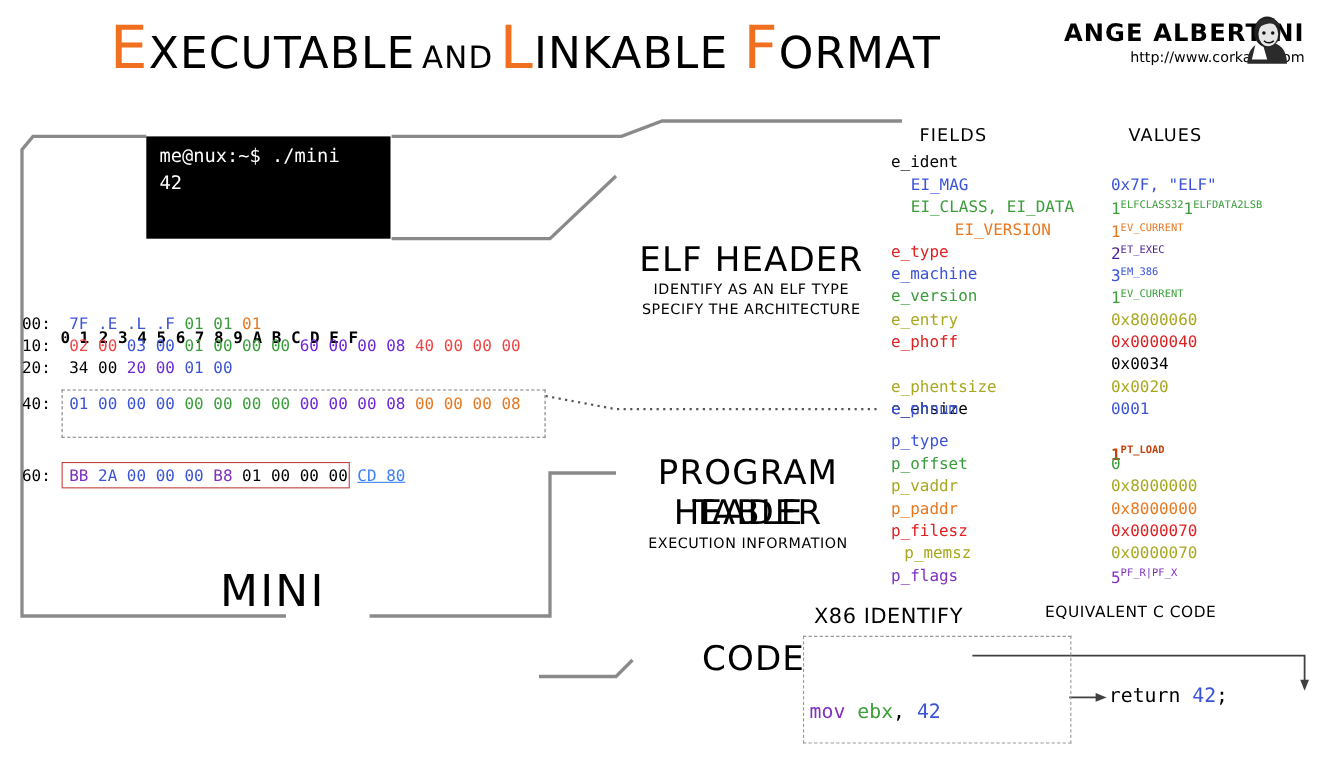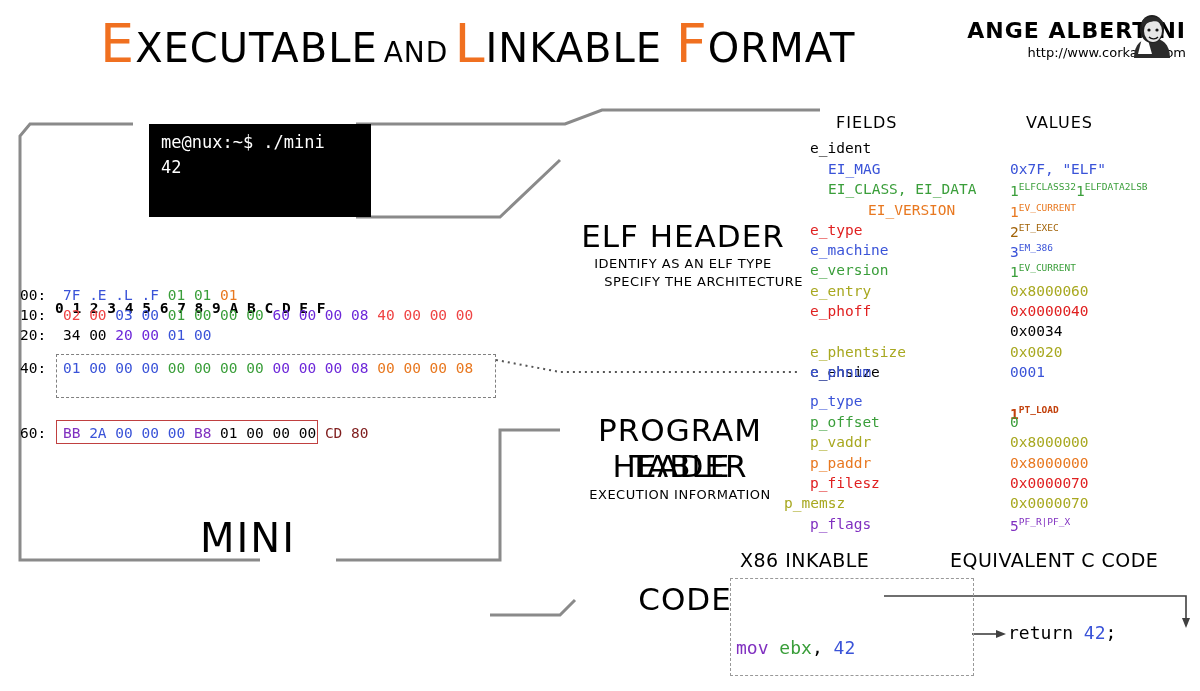--- a/index.html
+++ b/index.html
@@ -69,21 +69,20 @@
     top: 124px;
     width: 222px;
     height: 93px;
     background: #000000;
     color: #ffffff;
     font-family: "DejaVu Sans Mono", monospace;
     font-size: 17px;
     line-height: 25px;
     padding: 6px 0 0 12px;
     box-sizing: border-box;
-    margin-left: 16px;
   }
 
   
   #hexdump {
     position: absolute;
     left: 20px;
     top: 258px;
     font-family: "DejaVu Sans Mono", monospace;
     font-size: 14.5px;
     line-height: 20px;
@@ -93,21 +92,21 @@
     color: #000;
     font-weight: bold;
   }
   #hexdump .row { white-space: pre; }
   .c-black { color:#000000; }
   .c-blue  { color:#3a53d8; }
   .c-red   { color:#ef4444; }
   .c-orange{ color:#e87820; }
   .c-green { color:#3a9e3a; }
   .c-olive { color:#6d28d9; }
-  .c-teal  { color:#7f1d1d; }
+  .c-teal  { color:#3b82f6;text-decoration:underline; }
   .c-purple{ color:#8030c0; }
 
   .dashbox {
     position: absolute;
     border: 1px dashed #808080;
     box-sizing: border-box;
   }
   .solidbox {
     position: absolute;
     border: 1px solid #c04040;
@@ -143,21 +142,21 @@
   .sec-sub {
     position: absolute;
     font-size: 13px;
     letter-spacing: 0.5px;
     color: #000;
     text-align: center;
   }
 
   #elfheader-title { left: 563px; top: 218px; width: 240px; }
   #elfheader-sub1  { left: 563px; top: 256px; width: 240px; }
-  #elfheader-sub2  { left: 563px; top: 274px; width: 240px; text-align: right; }
+  #elfheader-sub2  { left: 563px; top: 274px; width: 240px; }
 
   #pht-title1 { left: 555px; top: 412px; width: 250px; }
   #pht-title2 { left: 555px; top: 448px; width: 250px; }
   #pht-sub    { left: 555px; top: 487px; width: 250px; }
 
   #code-title { left: 575px; top: 581px; width: 220px; }
 
   
   .frow {
     position: absolute;
@@ -165,21 +164,21 @@
     font-size: 14.5px;
     white-space: nowrap;
   }
   .sup {
     font-size: 9.5px;
     vertical-align: super;
   }
 
   
   #asm-hdr { position:absolute; left:740px; top:549px; font-size:19px; letter-spacing:0.5px; color:#000;}
-  #c-hdr   { position:absolute; left:950px; top:549px; font-size:19px; letter-spacing:0.5px; color:#000;}
+  #c-hdr   { position:absolute; left:950px; top:549px; font-size:14px; letter-spacing:0.5px; color:#000;}
 
   #asm {
     position: absolute;
     left: 736px;
     top: 583px;
     font-family: "DejaVu Sans Mono", monospace;
     font-size: 18px;
     line-height: 26px;
     white-space: pre;
   }
@@ -294,21 +293,21 @@
   <div class="frow" style="left:828px; top:161px; color:#3a53d8;">EI_MAG</div>
   <div class="frow" style="left:1010px; top:161px; color:#3a53d8;">0x7F, "ELF"</div>
 
   <div class="frow" style="left:828px; top:181px; color:#3a9e3a;">EI_CLASS, EI_DATA</div>
   <div class="frow" style="left:1010px; top:181px; color:#3a9e3a;"><span>1</span><span class="sup">ELFCLASS32</span><span>1</span><span class="sup">ELFDATA2LSB</span></div>
 
   <div class="frow" style="left:828px; top:202px; color:#e87820;margin-left:40px;">EI_VERSION</div>
   <div class="frow" style="left:1010px; top:202px; color:#e87820;"><span>1</span><span class="sup">EV_CURRENT</span></div>
 
   <div class="frow" style="left:810px; top:222px; color:#e02020;">e_type</div>
-  <div class="frow" style="left:1010px; top:222px; color:#a16207;"><span>2</span><span class="sup">ET_EXEC</span></div>
+  <div class="frow" style="left:1010px; top:222px; color:#4c1d95;"><span>2</span><span class="sup">ET_EXEC</span></div>
 
   <div class="frow" style="left:810px; top:242px; color:#3a53d8;">e_machine</div>
   <div class="frow" style="left:1010px; top:242px; color:#3a53d8;"><span>3</span><span class="sup">EM_386</span></div>
 
   <div class="frow" style="left:810px; top:262px; color:#3a9e3a;">e_version</div>
   <div class="frow" style="left:1010px; top:262px; color:#3a9e3a;"><span>1</span><span class="sup">EV_CURRENT</span></div>
 
   <div class="frow" style="left:810px; top:283px; color:#a8a820;">e_entry</div>
   <div class="frow" style="left:1010px; top:283px; color:#a8a820;">0x8000060</div>
 
@@ -336,28 +335,28 @@
 
   <div class="frow" style="left:810px; top:434px; color:#a8a820;">p_vaddr</div>
   <div class="frow" style="left:1010px; top:434px; color:#a8a820;">0x8000000</div>
 
   <div class="frow" style="left:810px; top:455px; color:#e87820;">p_paddr</div>
   <div class="frow" style="left:1010px; top:455px; color:#e87820;">0x8000000</div>
 
   <div class="frow" style="left:810px; top:475px; color:#e02020;">p_filesz</div>
   <div class="frow" style="left:1010px; top:475px; color:#e02020;">0x0000070</div>
 
-  <div class="frow" style="left:784px; top:495px; color:#a8a820;text-align:center;">p_memsz</div>
+  <div class="frow" style="left:822px; top:495px; color:#a8a820;text-align:center;">p_memsz</div>
   <div class="frow" style="left:1010px; top:495px; color:#a8a820;">0x0000070</div>
 
   <div class="frow" style="left:810px; top:516px; color:#8030c0;">p_flags</div>
   <div class="frow" style="left:1010px; top:516px; color:#8030c0;"><span>5</span><span class="sup">PF_R|PF_X</span></div>
 
   <div class="sec-title" id="code-title">CODE</div>
-  <div id="asm-hdr">X86 INKABLE</div>
+  <div id="asm-hdr">X86 IDENTIFY</div>
   <div id="c-hdr">EQUIVALENT C CODE</div>
 
   <div class="dashbox" style="left:730px; top:578px; width:244px; height:98px; border-color:#999;"></div>
 
   <div id="asm">
     <div><span class="kw-mov">mov</span> <span class="reg">ebx</span><span>, </span><span class="num">42</span></div>
     
     
   </div>
 

